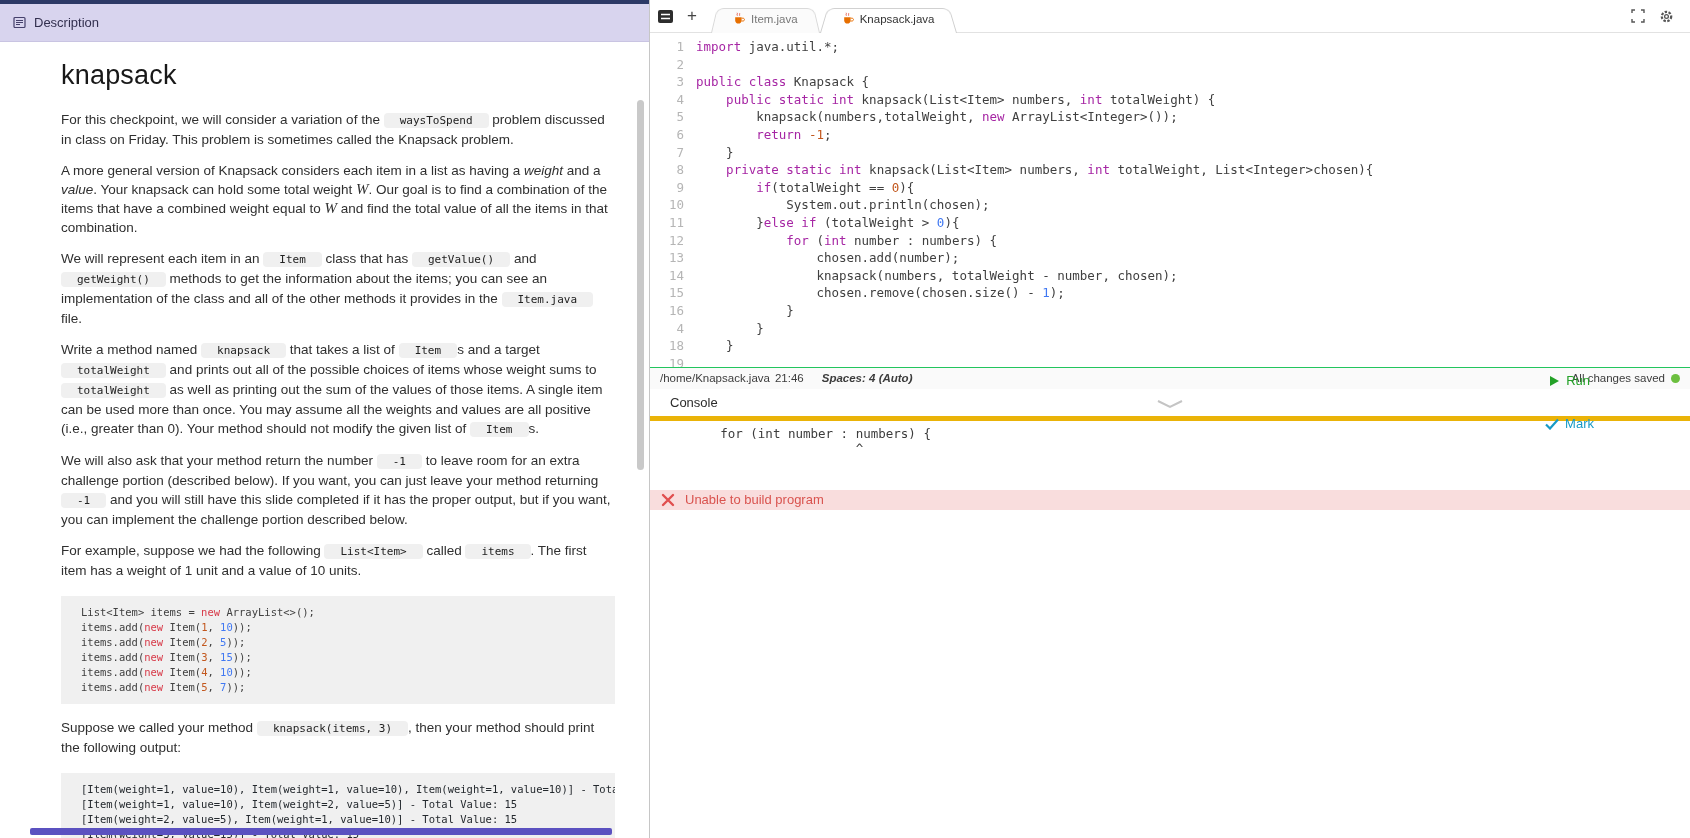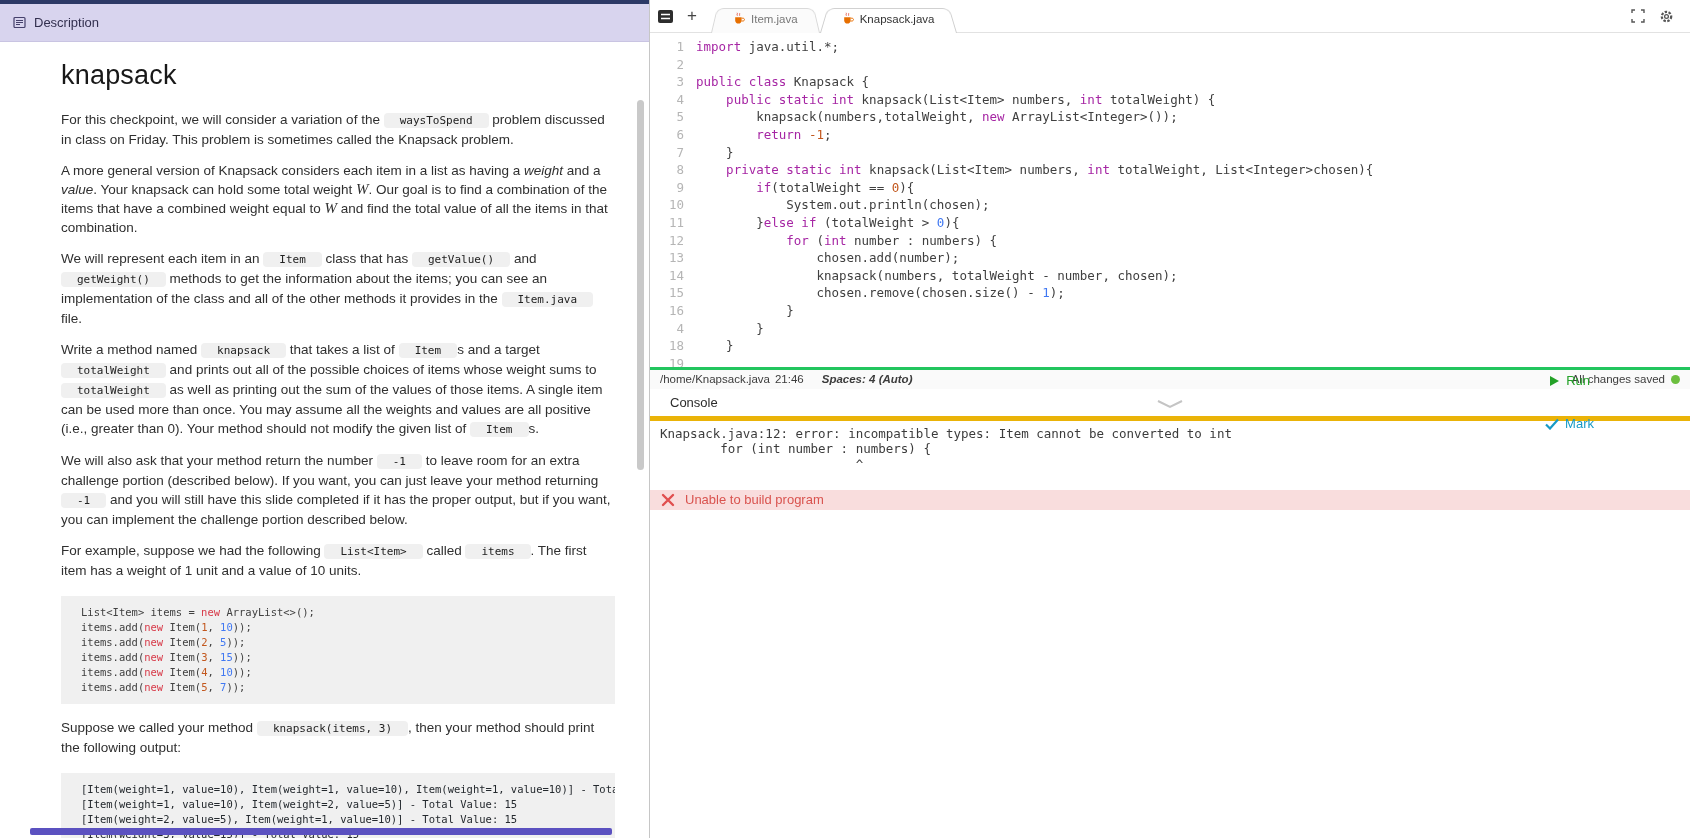--- a/index.html
+++ b/index.html
@@ -41,21 +41,21 @@
   .tab.active::before { background:#fff; border-color:#cfcfcf; }
   .tab-ic { display:flex; align-items:center; }
   .tabbar-actions { margin-left:auto; display:flex; align-items:center; gap:14px; padding-right:8px; }
   .tabbar-actions span { display:flex; align-items:center; cursor:pointer; }
 
   .editor { flex:1; overflow:hidden; padding-top:5px; background:#fff; }
   .ed-row { display:flex; height:17.6px; font-family:"DejaVu Sans Mono",monospace; font-size:12.5px; line-height:17.6px; }
   .gutter { flex:none; width:34px; text-align:right; color:#b5b5b5; user-select:none; }
   .ed-code { padding-left:12px; white-space:pre; color:#383a42; }
 
-  .statusbar { height:22px; flex:none; border-top:3px solid #22c55e; background:#fafafa; display:flex; align-items:center; font-size:11.5px; color:#3c3c3c; padding:0 10px; }
+  .statusbar { height:22px; flex:none; border-top:1px solid #22c55e; background:#fafafa; display:flex; align-items:center; font-size:11.5px; color:#3c3c3c; padding:0 10px; }
   .cursor-pos { margin-left:5px; }
   .spaces { margin-left:18px; font-weight:bold;font-style:italic; }
   .saved { margin-left:auto; display:flex; align-items:center; gap:6px; }
   .dot { width:9px; height:9px; border-radius:50%; background:#6cbf3f; }
 
   .console-header { height:32px; flex:none; border-bottom:5px solid #eab308; display:flex; align-items:center; padding:0 20px; position:relative; background:#fff; }
   .console-title { font-size:13px; color:#2b2b2b; }
   .chevron { position:absolute; left:50%; top:11px; transform:translateX(-50%); cursor:pointer; display:flex; }
   .console-actions { margin-left:auto; margin-right:76px; display:flex; gap:28px; align-items:center;flex-direction:column; }
   .cbtn { display:flex; align-items:center; gap:6px; font-size:13px; cursor:pointer; }
@@ -253,21 +253,20 @@
         <span class="cbtn mark-btn">
           <svg width="14" height="12" viewBox="0 0 14 12" fill="none" stroke="#189ac6" stroke-width="2.2">
               <path d="M1 6.5L5 10.5L13 1.5"></path>
             </svg>
           <span>Mark</span>
         </span>
       </div>
     </div>
 
     <div class="console-output" id="console-out">
-        <div class="co-line">Knapsack.java:12: error: incompatible types: Item cannot be converted to int</div>
         <div class="co-line">        for (int number : numbers) {</div>
         <div class="co-line">                          ^</div>
       </div>
 
     <div class="error-banner">
       <span>
         <svg width="16" height="16" viewBox="0 0 16 16" stroke="#e04f4f" stroke-width="2.4" stroke-linecap="round">
             <path d="M3 3l10 10M13 3L3 13" fill="none"></path>
           </svg>
       </span>

